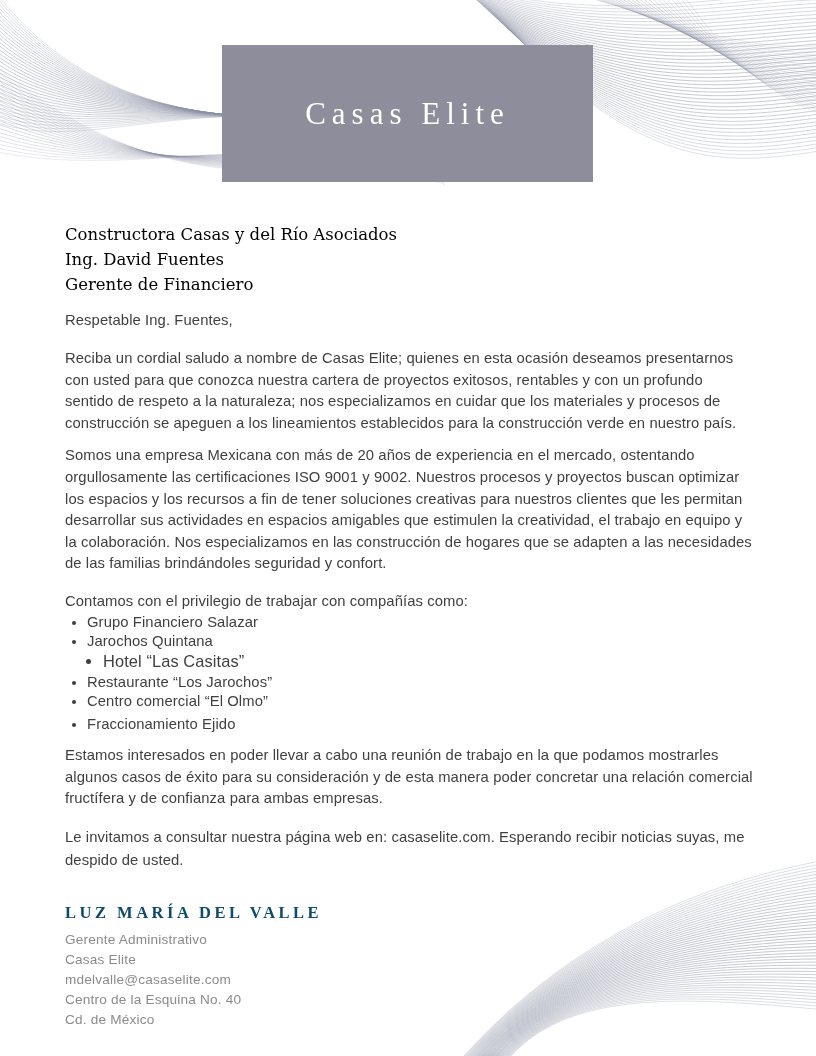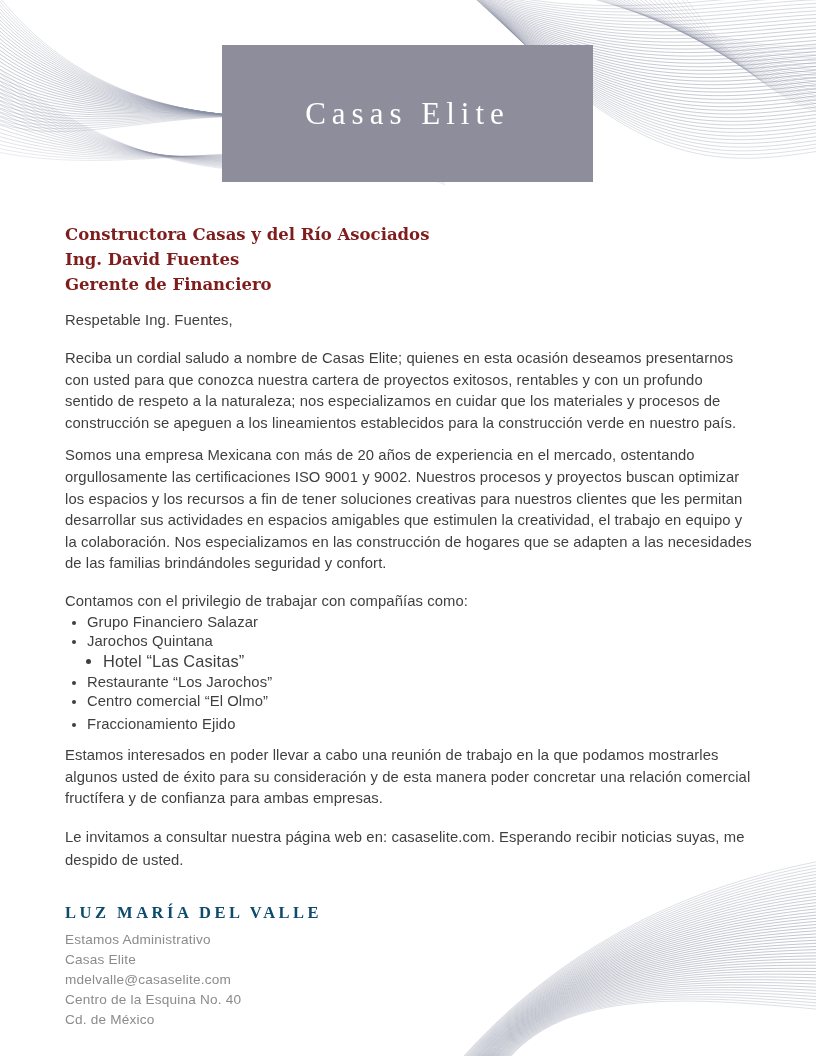--- a/index.html
+++ b/index.html
@@ -15,21 +15,21 @@
     position:absolute;left:222px;top:45px;width:371px;height:137px;
     background:#8d8d9b;z-index:2;
     display:flex;align-items:center;justify-content:center;
   }
   .banner-title{
     font-family:"Liberation Serif","DejaVu Serif",serif;
     color:#ffffff;font-size:31px;letter-spacing:6px;font-weight:500;
   }
   
   .letter{position:absolute;left:65px;top:222px;width:688px;z-index:1;color:#3f3f3f;}
-  .recipient{font-family:"DejaVu Serif",serif;font-weight:bold;color:#7f1d1d;
+  .recipient{font-family:"DejaVu Serif",serif;font-weight:normal;color:#000000;
     font-size:16.5px;line-height:25px;margin-bottom:13px;}
   .salutation{font-size:14.8px;line-height:21px;margin-bottom:17px;letter-spacing:.1px;}
   .para{font-size:14.8px;line-height:21.6px;margin:0 0 11px 0;letter-spacing:.1px;}
   .para.gap-lg{margin-bottom:16px;}
   .list-intro{font-size:14.8px;line-height:20px;margin:7px 0 2px 0;letter-spacing:.1px;}
   ul.clients{margin:4px 0 13px 0;padding-left:22px;}
   ul.clients li{font-size:14.8px;line-height:14.5px;margin-bottom:4.5px;letter-spacing:.1px;}
   ul.clients li.large{font-size:16.4px;line-height:16px;margin:3px 0 6px 16px;}
   ul.clients li.spaced{margin-top:9px;}
   .para.closing{line-height:23px;margin-bottom:0;}
@@ -241,26 +241,26 @@
     <div class="list-intro">Contamos con el privilegio de trabajar con compañías como:</div>
     <ul class="clients">
       <li>Grupo Financiero Salazar</li>
       <li>Jarochos Quintana</li>
       <li class="large">Hotel “Las Casitas”</li>
       <li>Restaurante “Los Jarochos”</li>
       <li>Centro comercial “El Olmo”</li>
       <li class="spaced">Fraccionamiento Ejido</li>
     </ul>
 
-    <p class="para gap-lg">Estamos interesados en poder llevar a cabo una reunión de trabajo en la que podamos mostrarles algunos usted de éxito para su consideración y de esta manera poder concretar una relación comercial fructífera y de confianza para ambas empresas.</p>
+    <p class="para gap-lg">Estamos interesados en poder llevar a cabo una reunión de trabajo en la que podamos mostrarles algunos casos de éxito para su consideración y de esta manera poder concretar una relación comercial fructífera y de confianza para ambas empresas.</p>
     <p class="para closing">Le invitamos a consultar nuestra página web en: casaselite.com. Esperando recibir noticias suyas, me despido de usted.</p>
 
     <div class="signature">
       <div class="sig-name">LUZ MARÍA DEL VALLE</div>
-      <div class="sig-line">Estamos Administrativo</div>
+      <div class="sig-line">Gerente Administrativo</div>
       <div class="sig-line">Casas Elite</div>
       <div class="sig-line">mdelvalle@casaselite.com</div>
       <div class="sig-line">Centro de la Esquina No. 40</div>
       <div class="sig-line">Cd. de México</div>
     </div>
 
   </div>
 </div>
 
 </body></html>

